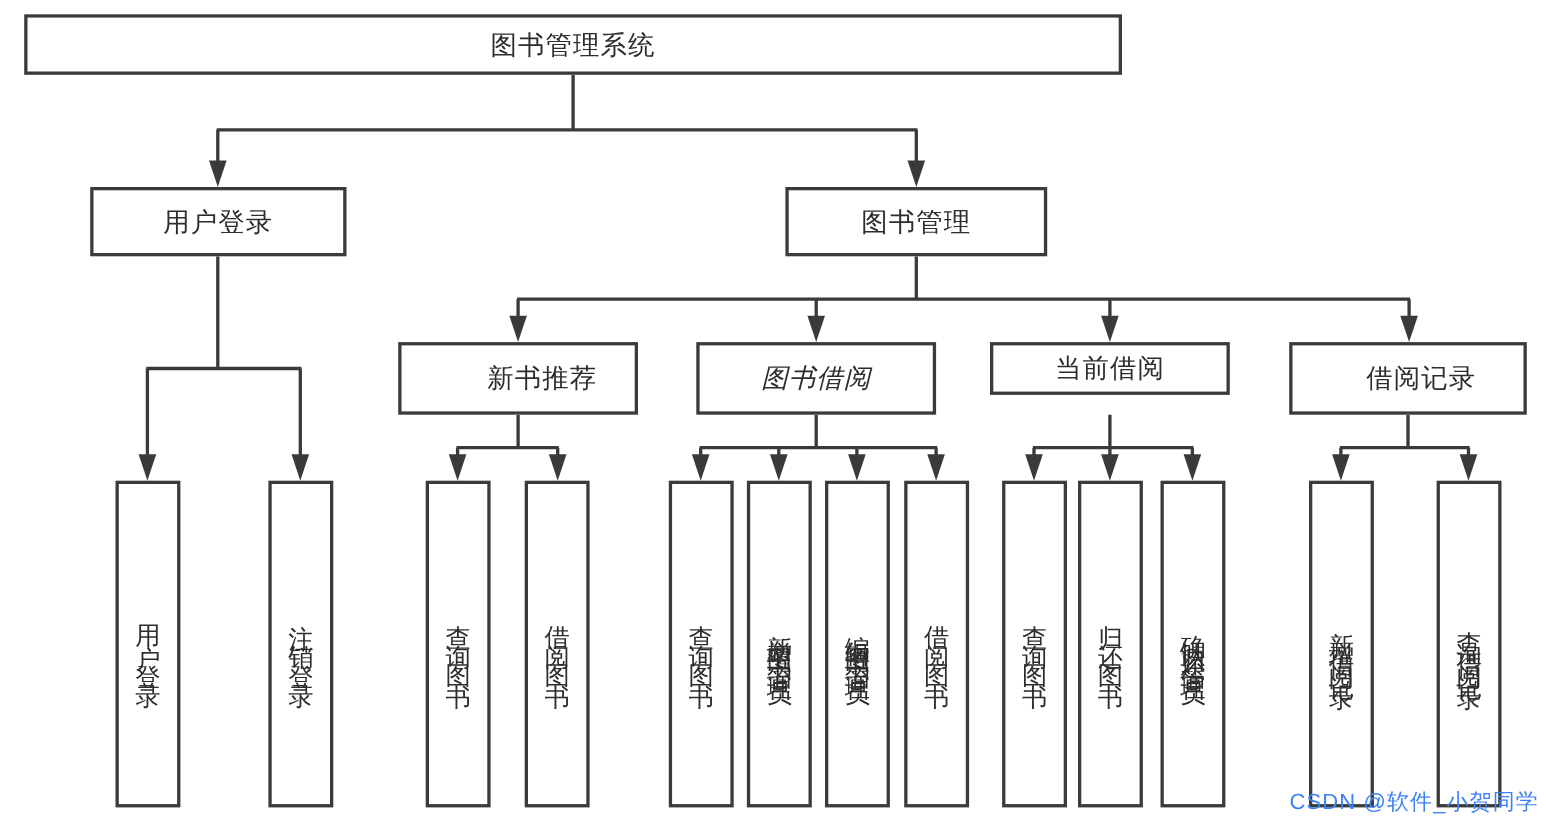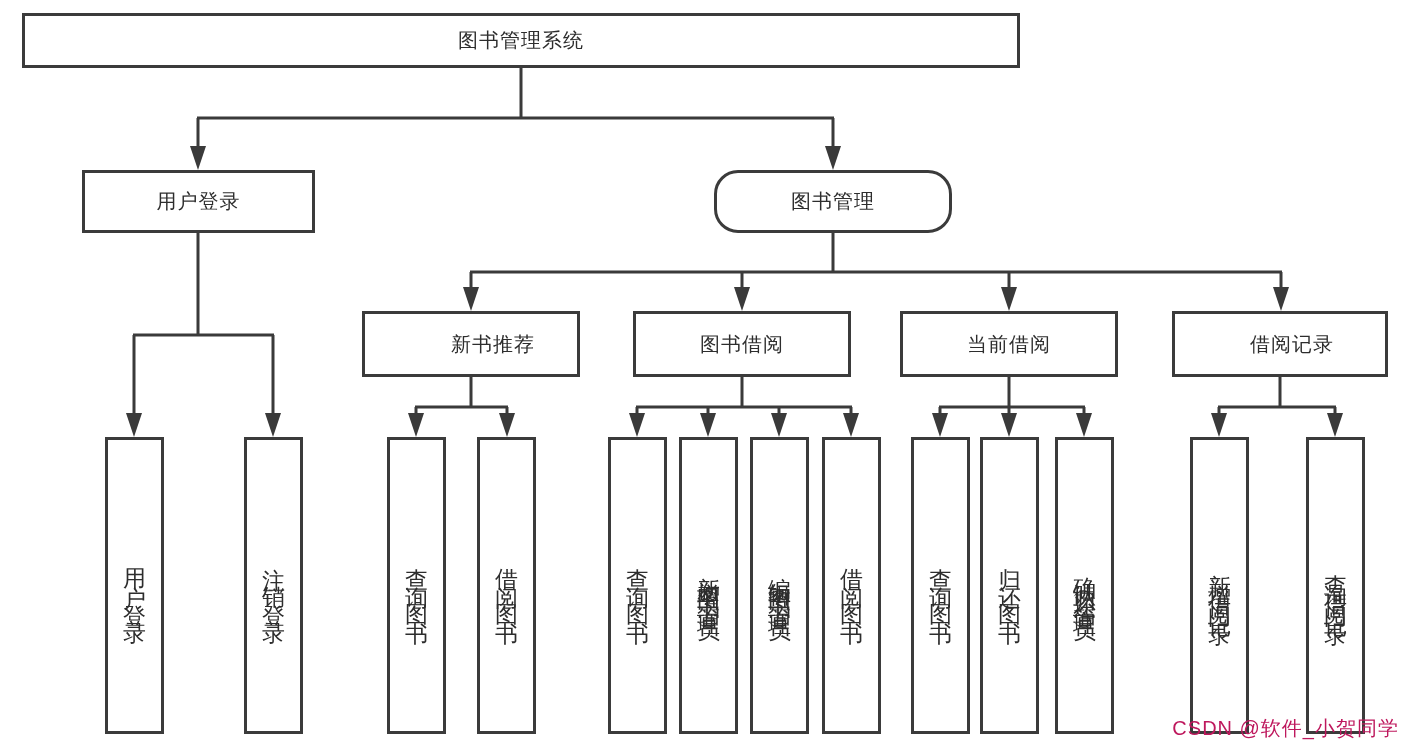--- a/index.html
+++ b/index.html
@@ -22,21 +22,21 @@
     z-index: 1;
   }
   .hbox {
     position: absolute;
     box-sizing: border-box;
     border: 3px solid #3b3b3b;
     background: #ffffff;
     display: flex;
     align-items: center;
     justify-content: center;
-    font-size: 20px;
+    font-size: 24px;
     color: #2d2d2d;
     letter-spacing: 1px;
     z-index: 2;
   }
   .vbox {
     position: absolute;
     box-sizing: border-box;
     border: 3px solid #3b3b3b;
     background: #ffffff;
     display: flex;
@@ -56,21 +56,21 @@
     white-space: nowrap;
   }
   .ls-wide  { letter-spacing: 18px; }
   .ls-mid   { letter-spacing: 10px; }
   .ls-tight { letter-spacing: 6px; }
   .watermark {
     position: absolute;
     right: 6px;
     bottom: 5px;
     font-size: 20px;
-    color: #be185d;
+    color: #3b82f6;
     letter-spacing: 1px;
     z-index: 3;
     white-space: nowrap;
   }
 </style>
 </head>
 <body>
 
 <div class="canvas">
 
@@ -110,31 +110,31 @@
     <polygon fill="#3a3a3a" stroke="none" points="1327,413 1343,413 1335,437"></polygon>
   </svg>
 
   <div class="hbox" style="left:22px; top:13px; width:998px; height:55px;">
     <span>图书管理系统</span>
   </div>
 
   <div class="hbox" style="left:82px; top:170px; width:233px; height:63px;">
     <span>用户登录</span>
   </div>
-  <div class="hbox" style="left:714px; top:170px; width:238px; height:63px;border-radius:24px;">
+  <div class="hbox" style="left:714px; top:170px; width:238px; height:63px;">
     <span>图书管理</span>
   </div>
 
   <div class="hbox" style="left:362px; top:311px; width:218px; height:66px;padding-left:44px;">
     <span>新书推荐</span>
   </div>
-  <div class="hbox" style="left:633px; top:311px; width:218px; height:66px;">
+  <div class="hbox" style="left:633px; top:311px; width:218px; height:66px;font-style:italic;">
     <span>图书借阅</span>
   </div>
-  <div class="hbox" style="left:900px; top:311px; width:218px; height:66px;">
+  <div class="hbox" style="left:900px; top:311px; width:218px; height:48px;">
     <span>当前借阅</span>
   </div>
   <div class="hbox" style="left:1172px; top:311px; width:216px; height:66px;padding-left:24px;">
     <span>借阅记录</span>
   </div>
 
   <div class="vbox" style="left:105px;">
     <span class="vtext ls-wide">用户登录</span>
   </div>
   <div class="vbox" style="left:244px;">

